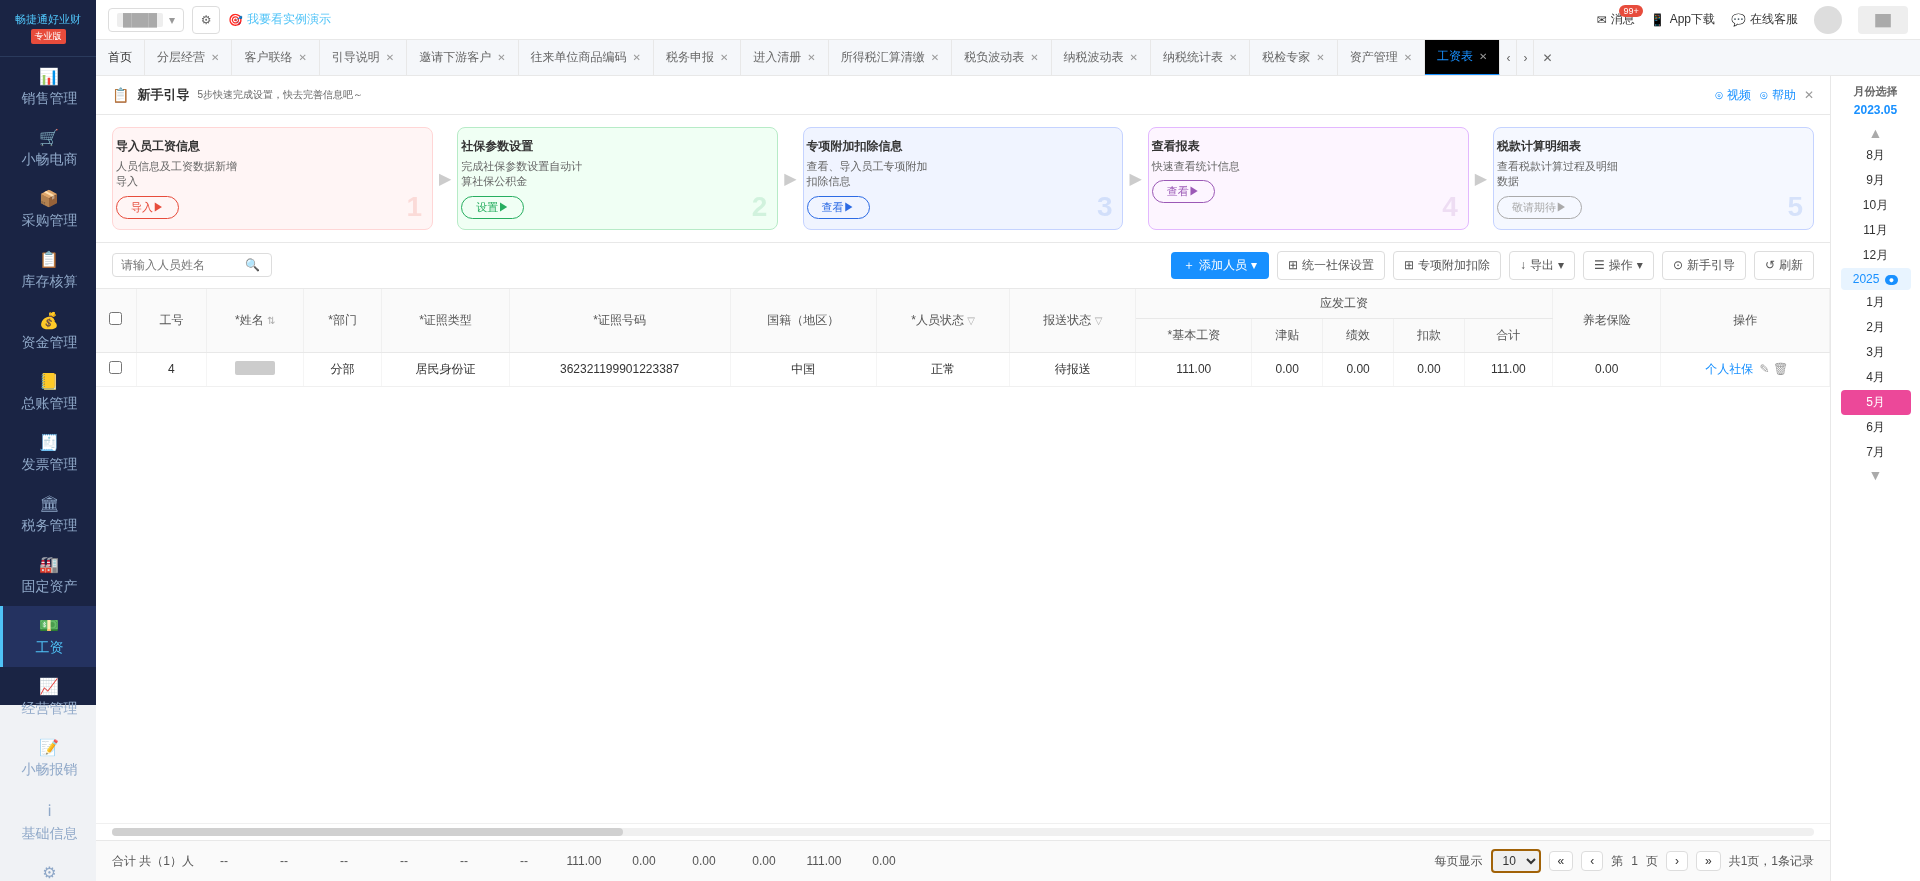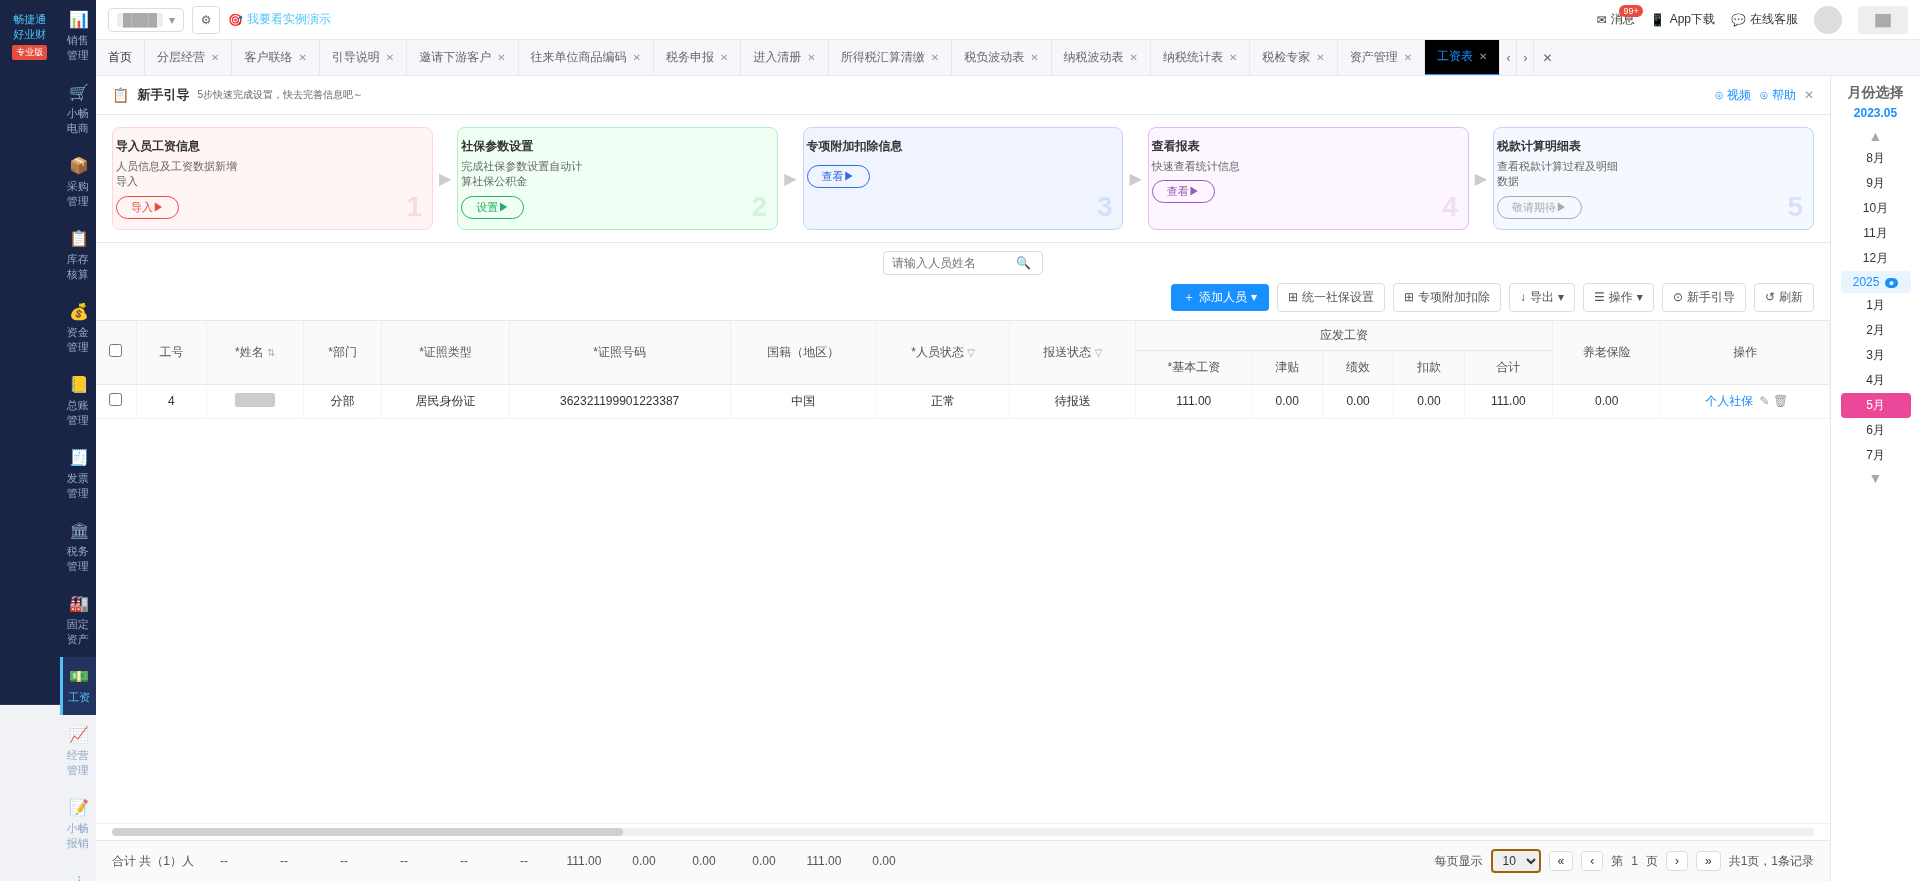--- a/index.html
+++ b/index.html
@@ -4,21 +4,21 @@
   <style>
     * { box-sizing: border-box; margin: 0; padding: 0; font-family: 'Microsoft YaHei', Arial, sans-serif; font-size: 12px; }
     body { background: #f0f2f5; overflow: hidden; width: 1920px; height: 881px; display: flex; }
 
     
     .sidebar {
       width: 96px;
       background: #1a2444;
       height: 705px;
       display: flex;
-      flex-direction: row;
+      flex-direction: column;
       flex-shrink: 0;
     }
     .sidebar-logo {
       padding: 12px 8px;
       border-bottom: 1px solid #2a3a5c;
       display: flex;
       flex-direction: column;
       align-items: center;
     }
     .sidebar-logo-text {
@@ -39,21 +39,21 @@
       display: flex;
       flex-direction: column;
       align-items: center;
       padding: 10px 4px;
       color: #8fa8c8;
       cursor: pointer;
       border-left: 3px solid transparent;
     }
     .sidebar-item.active { background: #243260; color: #4fc3f7; border-left: 3px solid #4fc3f7; }
     .sidebar-item-icon { font-size: 16px; margin-bottom: 4px; }
-    .sidebar-item-label { font-size: 11px; text-align: left; }
+    .sidebar-item-label { font-size: 14px; text-align: left; }
 
     
     .main-area {
       flex: 1;
       display: flex;
       flex-direction: column;
       height: 881px;
       overflow: hidden;
     }
 
@@ -220,21 +220,20 @@
 
     
     .toolbar {
       background: #fff;
       padding: 8px 16px;
       display: flex;
       align-items: center;
       gap: 8px;
       border-bottom: 1px solid #e8e8e8;
       flex-shrink: 0;
-      flex-direction: column;
     }
     .search-input {
       border: 1px solid #ddd;
       border-radius: 4px;
       padding: 4px 8px;
       font-size: 12px;
       width: 160px;
       display: flex; align-items: center; gap: 4px;
       color: #999;
     }
@@ -320,21 +319,21 @@
     .month-panel {
       width: 90px;
       background: #fff;
       border-left: 1px solid #e8e8e8;
       display: flex;
       flex-direction: column;
       align-items: center;
       padding: 8px 4px;
       flex-shrink: 0;
     }
-    .month-panel-title { font-size: 14px; color: #666; margin-bottom: 4px; font-weight: bold; }
+    .month-panel-title { font-size: 11px; color: #666; margin-bottom: 4px; font-weight: bold; }
     .month-panel-year {
       font-size: 12px; color: #1890ff; font-weight: bold; margin-bottom: 6px;
     }
     .month-nav { color: #aaa; cursor: pointer; font-size: 14px; margin: 2px 0; }
     .month-item {
       width: 70px; text-align: center; padding: 4px 0;
       cursor: pointer; border-radius: 4px; font-size: 12px; color: #333;
     }
     .month-item.active { background: #ec4899; color: white; border-radius: 4px; }
     .month-item.highlight { background: #e8f4ff; color: #1890ff; border-radius: 4px; }
@@ -543,20 +542,21 @@
         <div class="step-arrow">▶</div>
         <div class="step-card step-card-2">
           <div class="step-title">社保参数设置</div>
           <div class="step-desc">完成社保参数设置自动计<br>算社保公积金</div>
           <button class="step-btn step-btn-green">设置▶</button>
           <div class="step-num">2</div>
         </div>
         <div class="step-arrow">▶</div>
         <div class="step-card step-card-3">
           <div class="step-title">专项附加扣除信息</div>
+          <div class="step-desc">查看、导入员工专项附加<br>扣除信息</div>
           <button class="step-btn step-btn-blue">查看▶</button>
           <div class="step-num">3</div>
         </div>
         <div class="step-arrow">▶</div>
         <div class="step-card step-card-4">
           <div class="step-title">查看报表</div>
           <div class="step-desc">快速查看统计信息</div>
           <button class="step-btn step-btn-purple">查看▶</button>
           <div class="step-num">4</div>
         </div>

